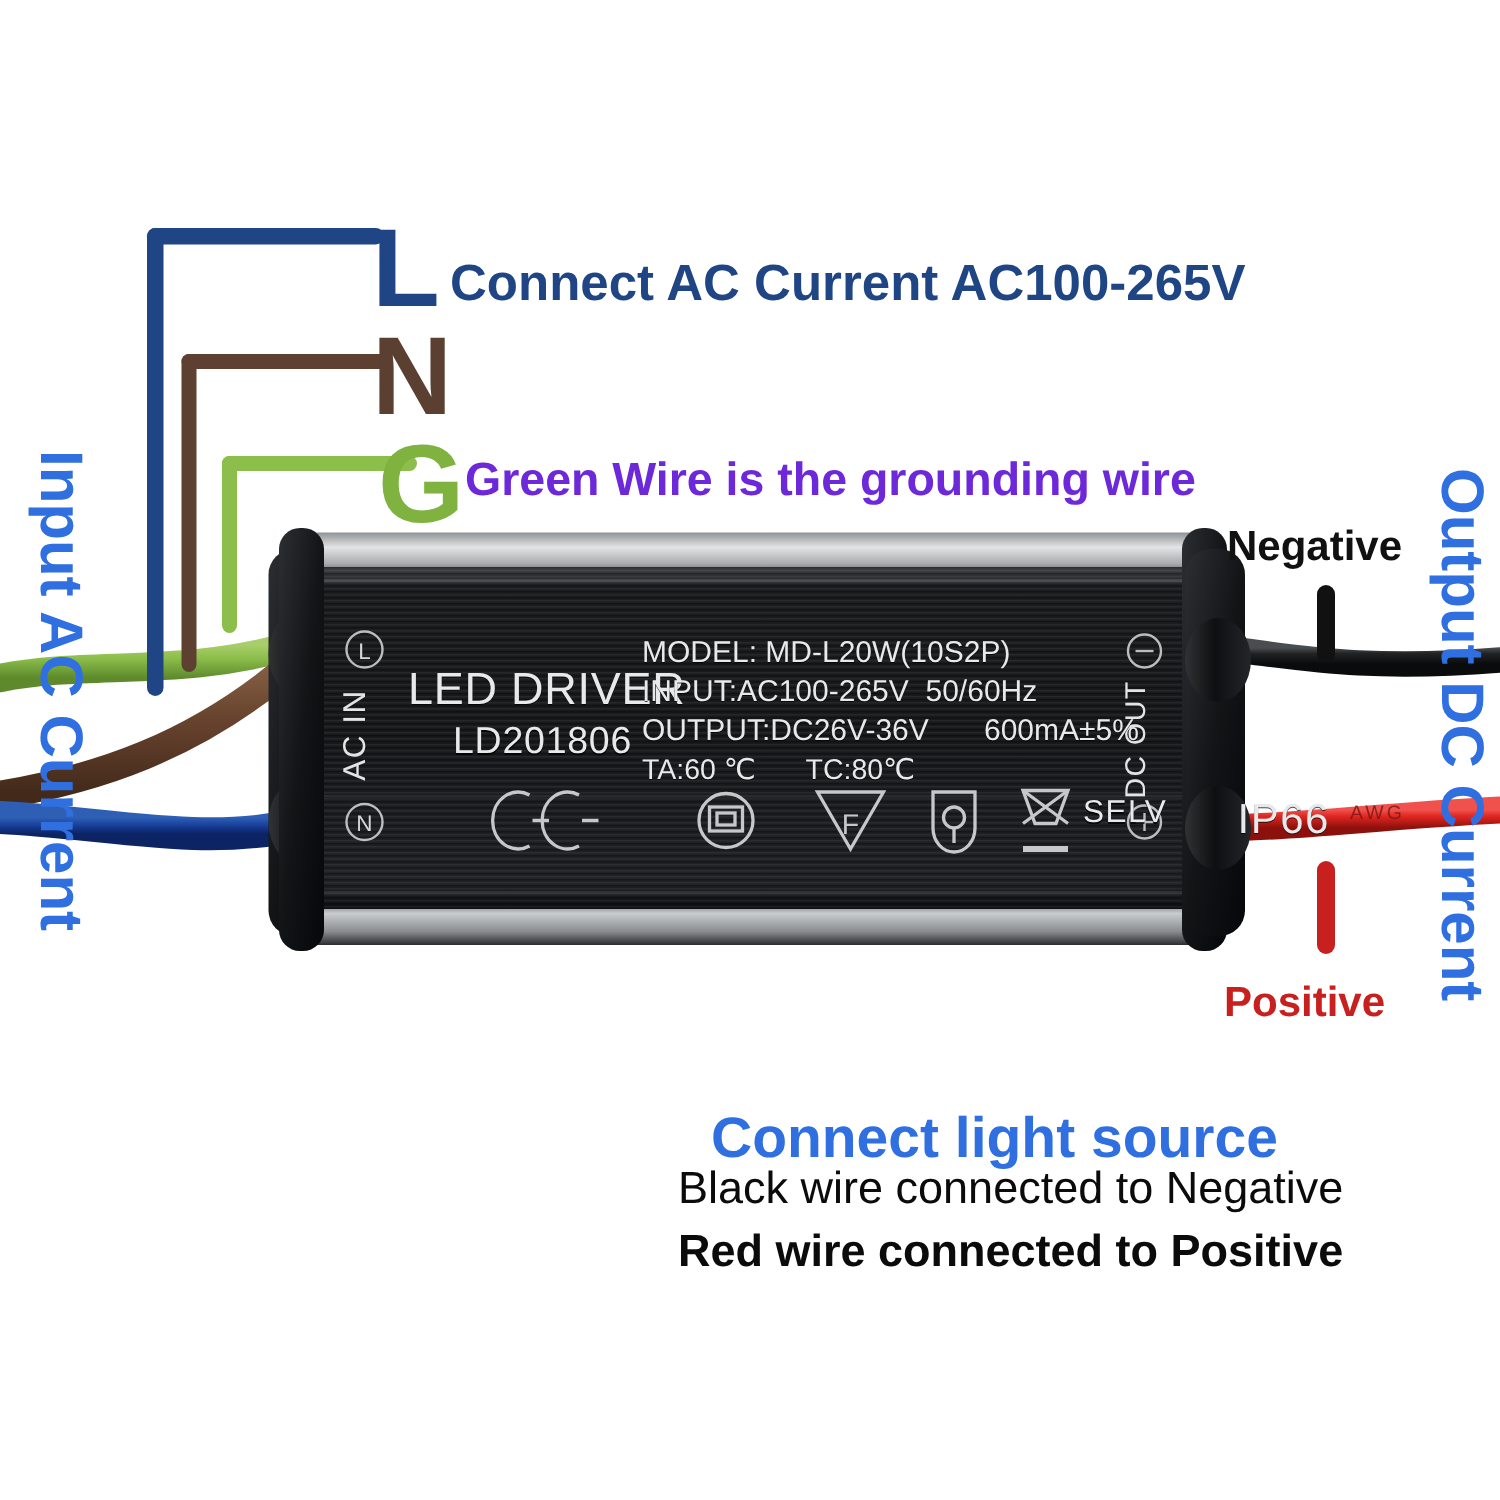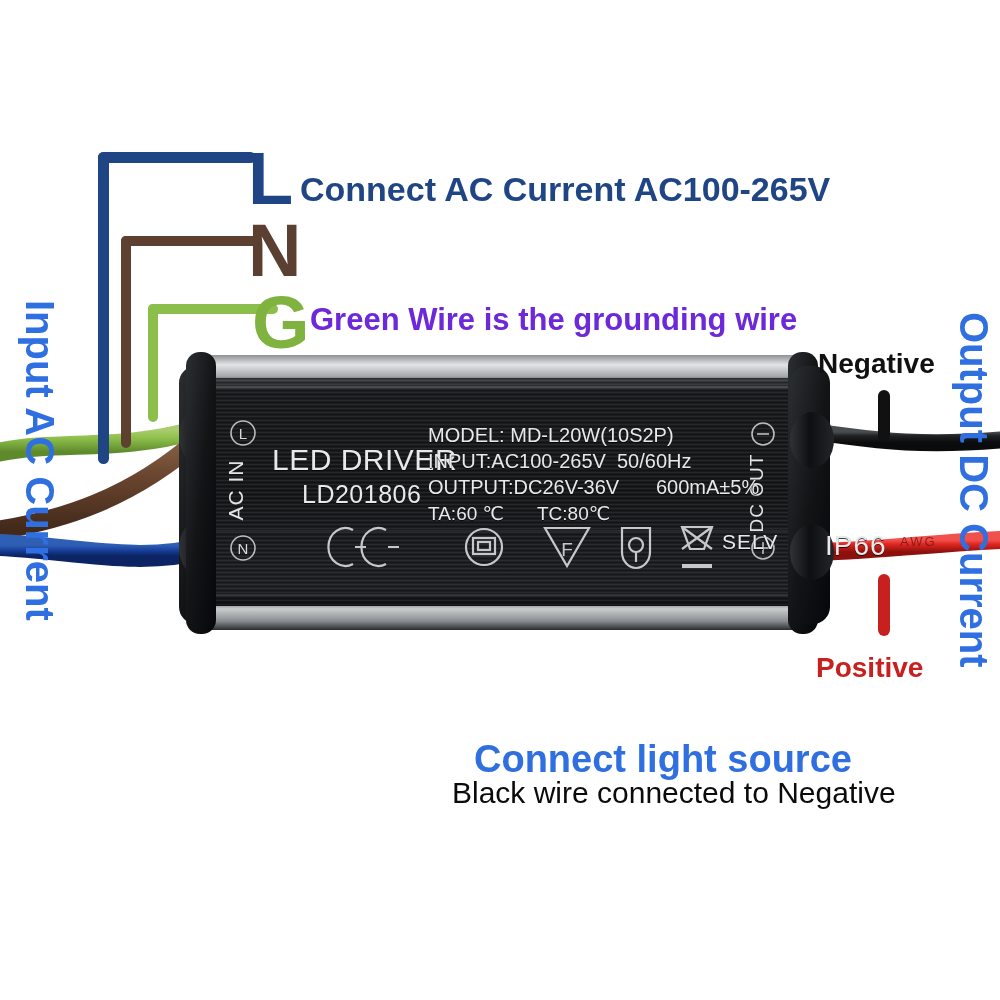--- a/index.html
+++ b/index.html
@@ -300,14 +300,15 @@
   <div class="vcap" id="cap-input">Input AC Current</div>
   <div class="vcap" id="cap-output">Output DC Current</div>
 
   <div id="label-negative">Negative</div>
   <div id="bar-negative"></div>
   <div id="label-positive">Positive</div>
   <div id="bar-positive"></div>
 
   <div id="caption-main">Connect light source</div>
   <div id="caption-black">Black wire connected to Negative</div>
+  <div id="caption-red">Red wire  connected to Positive</div>
 
 </div>
 
 </body></html>

